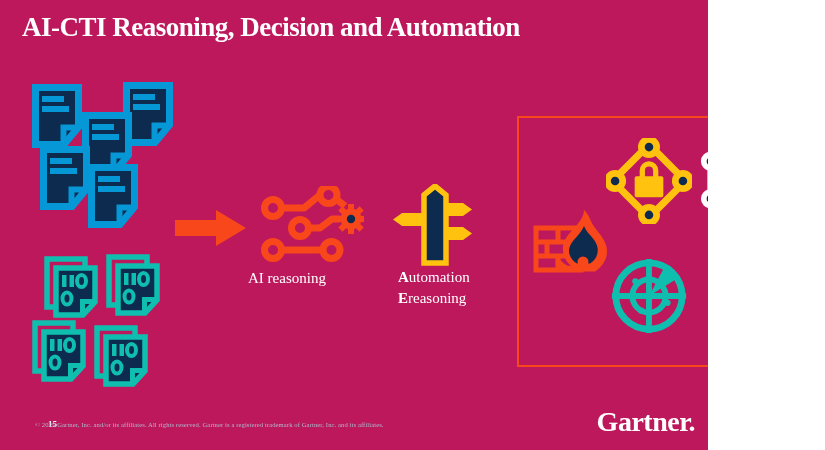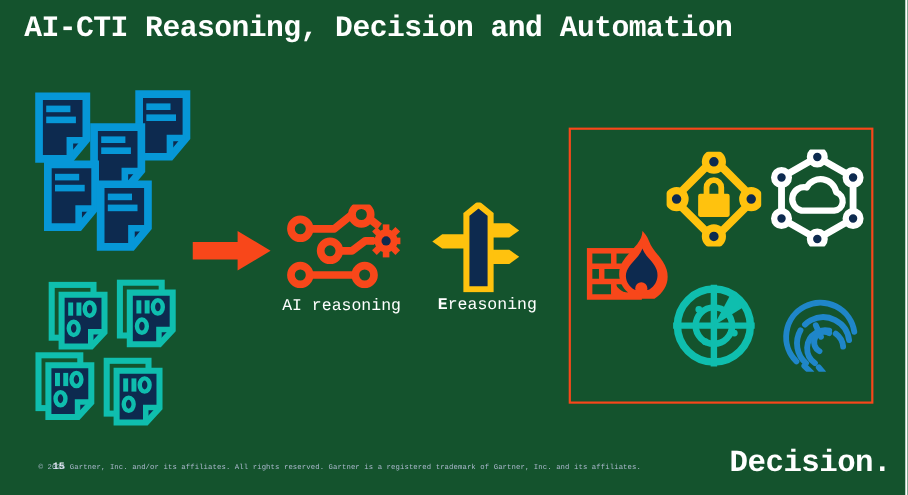--- a/index.html
+++ b/index.html
@@ -1,32 +1,32 @@
 <!DOCTYPE html>
 <html><head>
 <meta charset="utf-8">
 <style>
   html,body{margin:0;padding:0;}
   .slide{
     position:relative;
-    width:823px;height:450px;
-    background:#14532d;
+    width:708px;height:450px;
+    background:#be185d;
     overflow:hidden;
-    font-family:Liberation Mono, monospace;
+    font-family:Liberation Serif, serif;
   }
   .title{
     position:absolute;left:22px;top:12px;
     margin:0;
     font-size:27px;font-weight:bold;color:#FFFFFF;
     letter-spacing:-0.5px;
   }
   .abs{position:absolute;}
   .ai-label{
     position:absolute;left:248px;top:270px;width:125px;
-    text-align:center;color:#FFFFFF;font-size:15px;
+    text-align:left;color:#FFFFFF;font-size:15px;
   }
   .aed{
     position:absolute;left:398px;top:267px;
     color:#FFFFFF;font-size:15px;line-height:21px;
   }
   .aed b{font-weight:bold;}
   .outcome-box{
     position:absolute;left:517px;top:116px;width:277px;height:251px;
     border:2.5px solid #F8471A;
     box-sizing:border-box;
@@ -119,20 +119,21 @@
   <svg class="abs" style="left:392px;top:184px" width="88" height="82" viewBox="0 0 88 82">
     <g fill="#FFC20E">
       <polygon points="50,19 71,19 80,25.5 71,32 50,32"></polygon>
       <polygon points="43,29 10,29 1,35.5 10,42 43,42"></polygon>
       <polygon points="50,43 71,43 80,49.5 71,56 50,56"></polygon>
     </g>
     <polygon points="32,11 43,2 54,11 54,79 32,79" fill="#0D2A4F" stroke="#FFC20E" stroke-width="5.5" stroke-linejoin="miter"></polygon>
   </svg>
 
   <div class="aed">
+    <div><b>A</b><span>utomation</span></div>
     <div><b>E</b><span>reasoning</span></div>
   </div>
 
   <div class="outcome-box"></div>
 
   <svg class="abs" style="left:533px;top:209px" width="78" height="64" viewBox="0 0 78 64">
     <g stroke="#F8471A" stroke-width="5" fill="none">
       <rect x="3" y="19" width="45" height="42"></rect>
       <path d="M3,33 H40"></path>
       <path d="M3,47 H36"></path>
@@ -190,15 +191,15 @@
       <path d="M32,86 A20,20 0 1 1 68,82" stroke-dasharray="55 8 200"></path>
       <path d="M42,76 A11,11 0 1 1 60,62"></path>
       <path d="M50,48 L50,62"></path>
       <path d="M20,84 L24,94"></path>
       <path d="M34,92 L36,99"></path>
     </g>
   </svg>
 
   <div class="footer-page">15</div>
   <div class="footer-copy">© 2025 Gartner, Inc. and/or its affiliates. All rights reserved. Gartner is a registered trademark of Gartner, Inc. and its affiliates.</div>
-  <div class="brand">Decision.</div>
+  <div class="brand">Gartner.</div>
 
 </div>
 
 </body></html>

